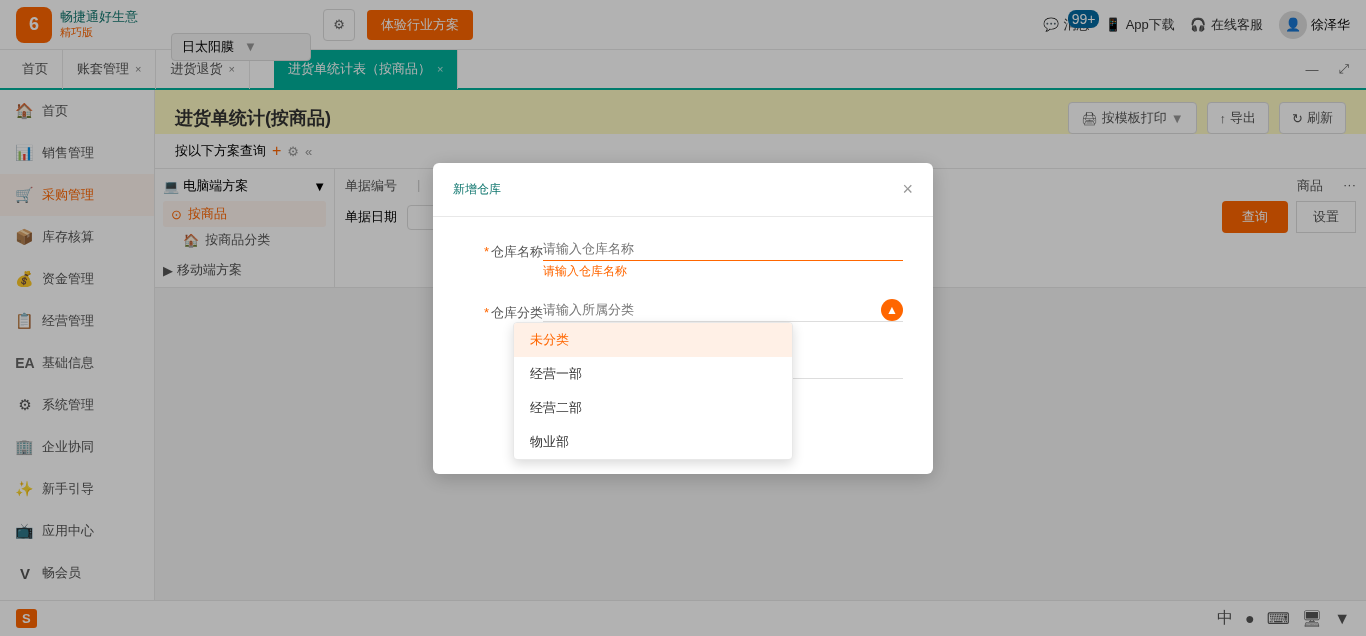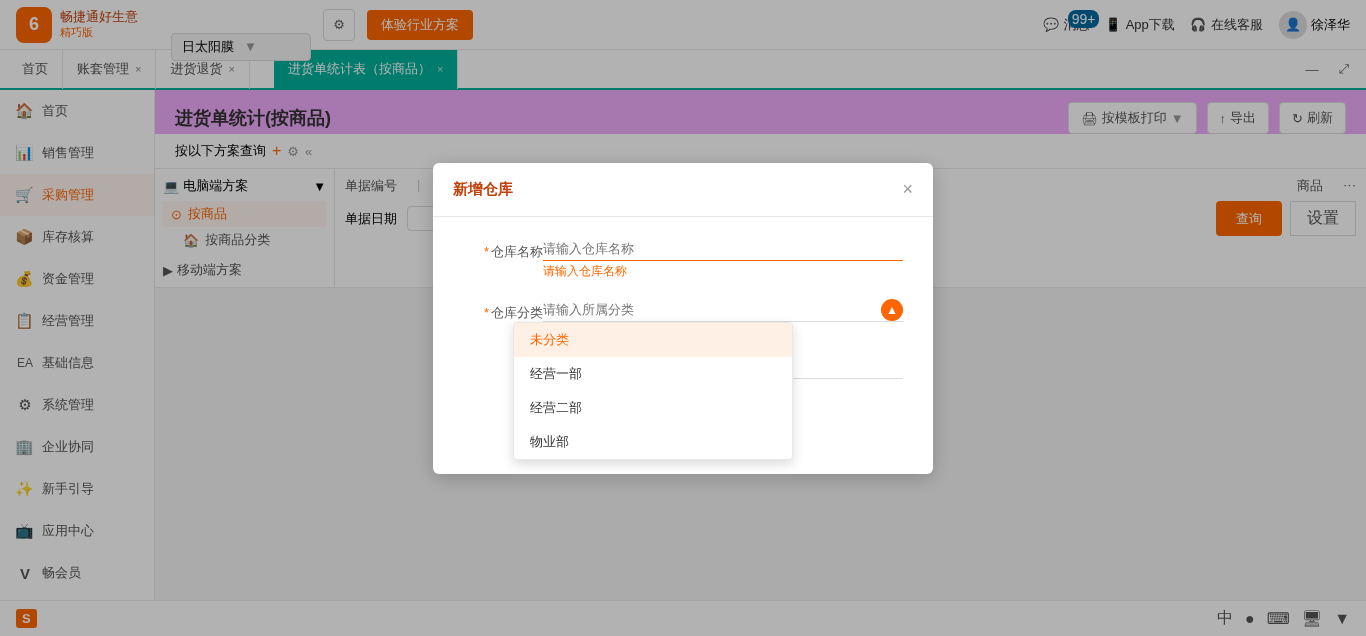--- a/index.html
+++ b/index.html
@@ -22,21 +22,21 @@
       width: 155px;
     }
     .logo-icon {
       width: 36px; height: 36px;
       background: #f60;
       border-radius: 8px;
       display: flex; align-items: center; justify-content: center;
       color: #fff; font-weight: bold; font-size: 18px;
       margin-right: 8px;
     }
-    .logo-text { font-size: 13px; color: #c2410c; line-height: 1.3; }
+    .logo-text { font-size: 13px; color: #0f766e; line-height: 1.3; }
     .logo-sub { font-size: 11px; color: #f60; }
 
     .store-selector {
       display: flex; align-items: center;
       background: #f5f5f5; border: 1px solid #ddd; border-radius: 4px;
       padding: 4px 10px; cursor: pointer; min-width: 140px; margin-top: 44px;
     }
     .store-selector span { flex: 1; }
     .store-selector .arrow { color: #999; margin-left: 6px; }
 
@@ -116,21 +116,21 @@
     
     .content-area {
       flex: 1;
       overflow: hidden;
       position: relative;
       background: #f5f5f5;
     }
 
     
     .page-header {
-      background: #f0abfc;
+      background: #fef9c3;
       padding: 12px 20px 0;
       display: flex;
       align-items: center;
       justify-content: space-between;
     }
     .page-title { font-size: 18px; font-weight: bold; color: #333; }
     .page-actions { display: flex; align-items: center; gap: 10px; }
     .action-btn {
       display: flex; align-items: center; gap: 4px;
       padding: 6px 12px; border: 1px solid #ddd; border-radius: 4px;
@@ -145,21 +145,21 @@
       border: 1px solid #ddd; border-radius: 4px; padding: 4px 8px;
       min-width: 120px; font-size: 13px; background: #fff;
     }
 
     .query-btn {
       background: #f60; color: #fff; border: none; border-radius: 4px;
       padding: 6px 20px; cursor: pointer; font-size: 13px; margin-left: auto;
     }
     .set-btn {
       background: #fff; color: #555; border: 1px solid #ddd; border-radius: 0;
-      padding: 6px 16px; cursor: pointer; font-size: 16px;
+      padding: 6px 16px; cursor: pointer; font-size: 13px;
     }
 
     
     .empty-state {
       display: flex; flex-direction: column; align-items: center; justify-content: center;
       padding: 40px; color: #999; gap: 12px;
     }
     .empty-icon { font-size: 60px; opacity: 0.3; }
     .hint-items { display: flex; flex-direction: column; gap: 6px; }
     .hint-item { display: flex; align-items: center; gap: 6px; font-size: 13px; color: #999; }
@@ -181,21 +181,21 @@
       max-height: 80vh;
       overflow: visible;
       box-shadow: 0 4px 20px rgba(0,0,0,0.2);
       position: relative;
     }
     .dialog-header {
       padding: 16px 20px;
       border-bottom: 1px solid #e8e8e8;
       display: flex; align-items: center; justify-content: space-between;
     }
-    .dialog-title { font-size: 15px; font-weight: bold; color: #c2410c; }
+    .dialog-title { font-size: 12px; font-weight: normal; color: #0f766e; }
     .dialog-close { cursor: pointer; color: #999; font-size: 18px; }
     .dialog-body { padding: 20px 30px 10px; }
     .dialog-footer { padding: 10px 20px 20px; display: flex; justify-content: center; gap: 10px; }
 
     .form-row {
       display: flex; align-items: flex-start; margin-bottom: 18px;
     }
     .form-label {
       width: 80px; text-align: right; padding-top: 6px; color: #555;
       flex-shrink: 0;
@@ -345,21 +345,21 @@
     </div>
     <div class="sidebar-item">
       <span class="icon">💰</span>
       <span>资金管理</span>
     </div>
     <div class="sidebar-item">
       <span class="icon">📋</span>
       <span>经营管理</span>
     </div>
     <div class="sidebar-item">
-      <span class="icon" style="font-size:12px;font-weight:normal;color:#666;text-align:center;">EA</span>
+      <span class="icon" style="font-size:14px;font-weight:bold;color:#666;text-align:center;">EA</span>
       <span>基础信息</span>
     </div>
     <div class="sidebar-item">
       <span class="icon">⚙</span>
       <span>系统管理</span>
     </div>
     <div class="sidebar-item">
       <span class="icon">🏢</span>
       <span>企业协同</span>
     </div>

